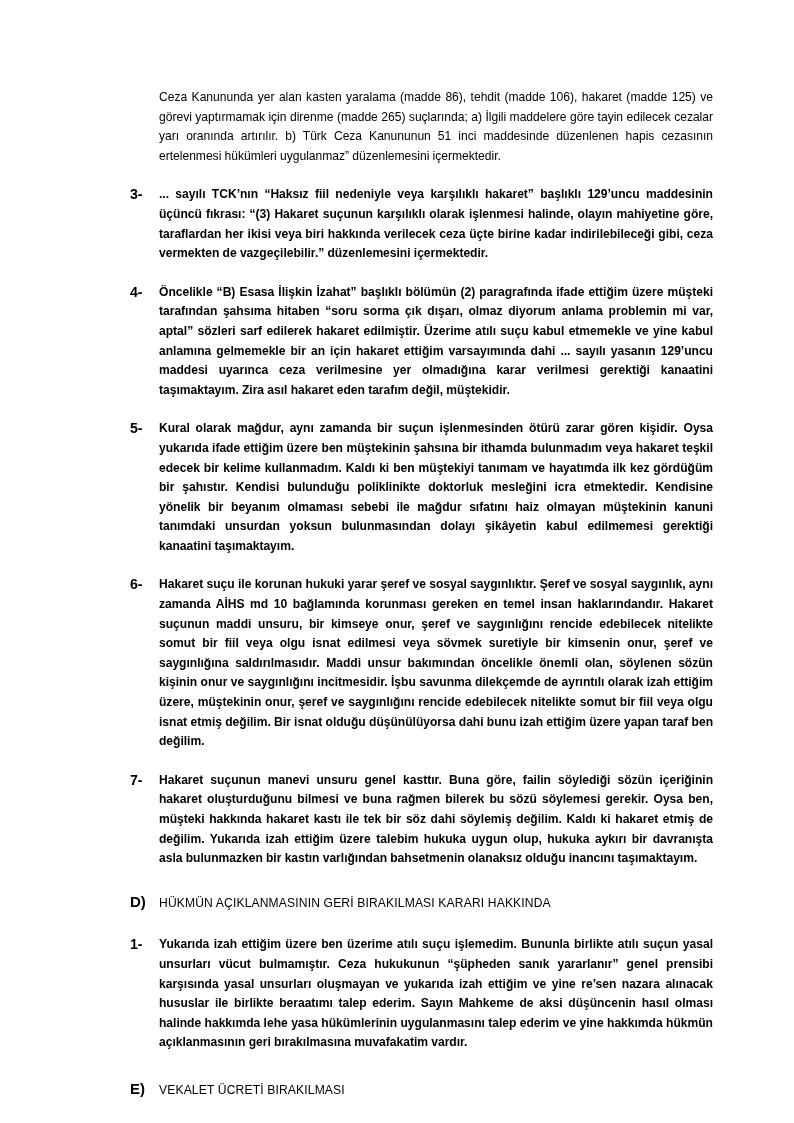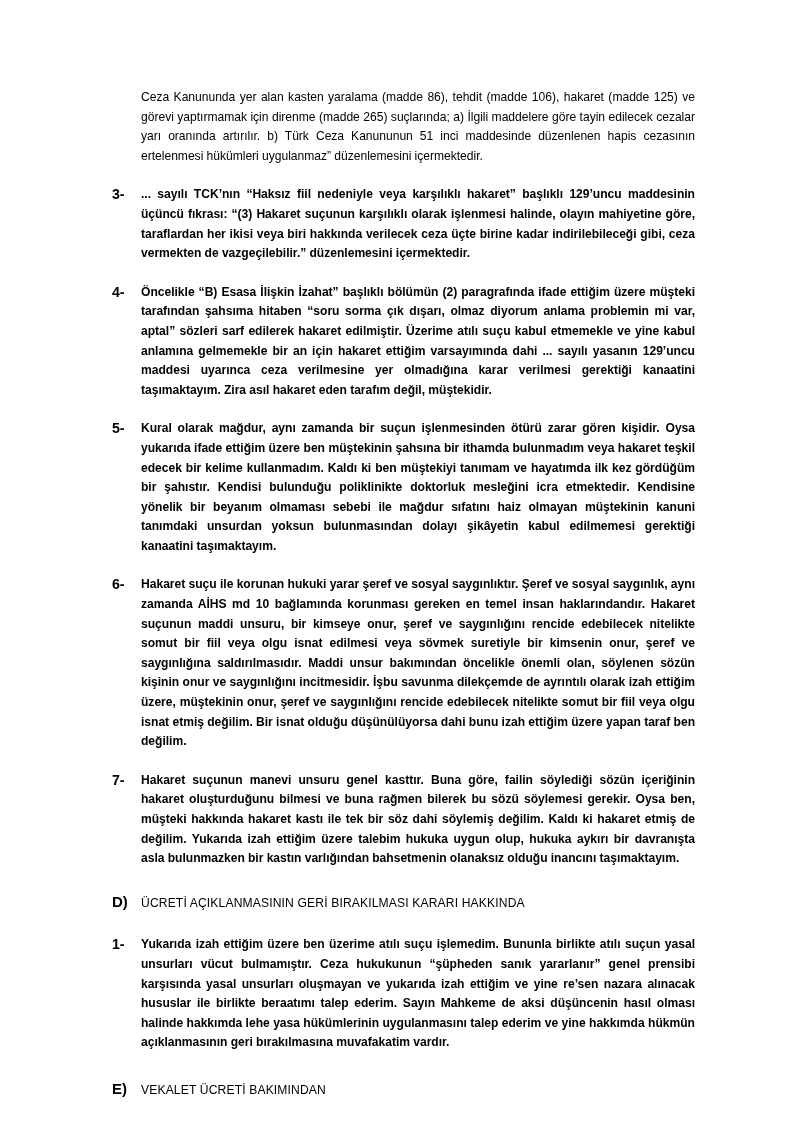--- a/index.html
+++ b/index.html
@@ -18,20 +18,21 @@
   .page {
     position: relative;
     width: 794px;
     height: 1123px;
     box-sizing: border-box;
     padding: 88px 96px 60px 112px;
     background: #ffffff;
   }
   .doc-body {
     width: 583px;
+    margin-left: 18px;
   }
   
   .para-plain {
     margin: 0 0 0 29px;
     text-align: justify;
     text-justify: inter-word;
     font-size: 12.1px;
     line-height: 19.6px;
     letter-spacing: -0.02px;
     word-spacing: -0.1px;
@@ -113,27 +114,27 @@
       <div class="item-text">Hakaret suçu ile korunan hukuki yarar şeref ve sosyal saygınlıktır. Şeref ve sosyal saygınlık, aynı zamanda AİHS md 10 bağlamında korunması gereken en temel insan haklarındandır. Hakaret suçunun maddi unsuru, bir kimseye onur, şeref ve saygınlığını rencide edebilecek nitelikte somut bir fiil veya olgu isnat edilmesi veya sövmek suretiyle bir kimsenin onur, şeref ve saygınlığına saldırılmasıdır. Maddi unsur bakımından öncelikle önemli olan, söylenen sözün kişinin onur ve saygınlığını incitmesidir. İşbu savunma dilekçemde de ayrıntılı olarak izah ettiğim üzere, müştekinin onur, şeref ve saygınlığını rencide edebilecek nitelikte somut bir fiil veya olgu isnat etmiş değilim. Bir isnat olduğu düşünülüyorsa dahi bunu izah ettiğim üzere yapan taraf ben değilim.</div>
     </div>
 
     <div class="item">
       <div class="item-marker">7-</div>
       <div class="item-text">Hakaret suçunun manevi unsuru genel kasttır. Buna göre, failin söylediği sözün içeriğinin hakaret oluşturduğunu bilmesi ve buna rağmen bilerek bu sözü söylemesi gerekir. Oysa ben, müşteki hakkında hakaret kastı ile tek bir söz dahi söylemiş değilim. Kaldı ki hakaret etmiş de değilim. Yukarıda izah ettiğim üzere talebim hukuka uygun olup, hukuka aykırı bir davranışta asla bulunmazken bir kastın varlığından bahsetmenin olanaksız olduğu inancını taşımaktayım.</div>
     </div>
 
     <div class="section-head">
       <div class="section-letter">D)</div>
-      <div class="section-title">ÜCRETİ AÇIKLANMASININ GERİ BIRAKILMASI KARARI HAKKINDA</div>
+      <div class="section-title">HÜKMÜN AÇIKLANMASININ GERİ BIRAKILMASI KARARI HAKKINDA</div>
     </div>
 
     <div class="item gap-after-head">
       <div class="item-marker">1-</div>
       <div class="item-text">Yukarıda izah ettiğim üzere ben üzerime atılı suçu işlemedim. Bununla birlikte atılı suçun yasal unsurları vücut bulmamıştır. Ceza hukukunun “şüpheden sanık yararlanır” genel prensibi karşısında yasal unsurları oluşmayan ve yukarıda izah ettiğim ve yine re’sen nazara alınacak hususlar ile birlikte beraatımı talep ederim. Sayın Mahkeme de aksi düşüncenin hasıl olması halinde hakkımda lehe yasa hükümlerinin uygulanmasını talep ederim ve yine hakkımda hükmün açıklanmasının geri bırakılmasına muvafakatim vardır.</div>
     </div>
 
     <div class="section-head gap-e">
       <div class="section-letter">E)</div>
-      <div class="section-title">VEKALET ÜCRETİ BAKIMINDAN</div>
+      <div class="section-title">VEKALET ÜCRETİ BIRAKILMASI</div>
     </div>
 
   </div>
 </div>
 
 </body></html>

